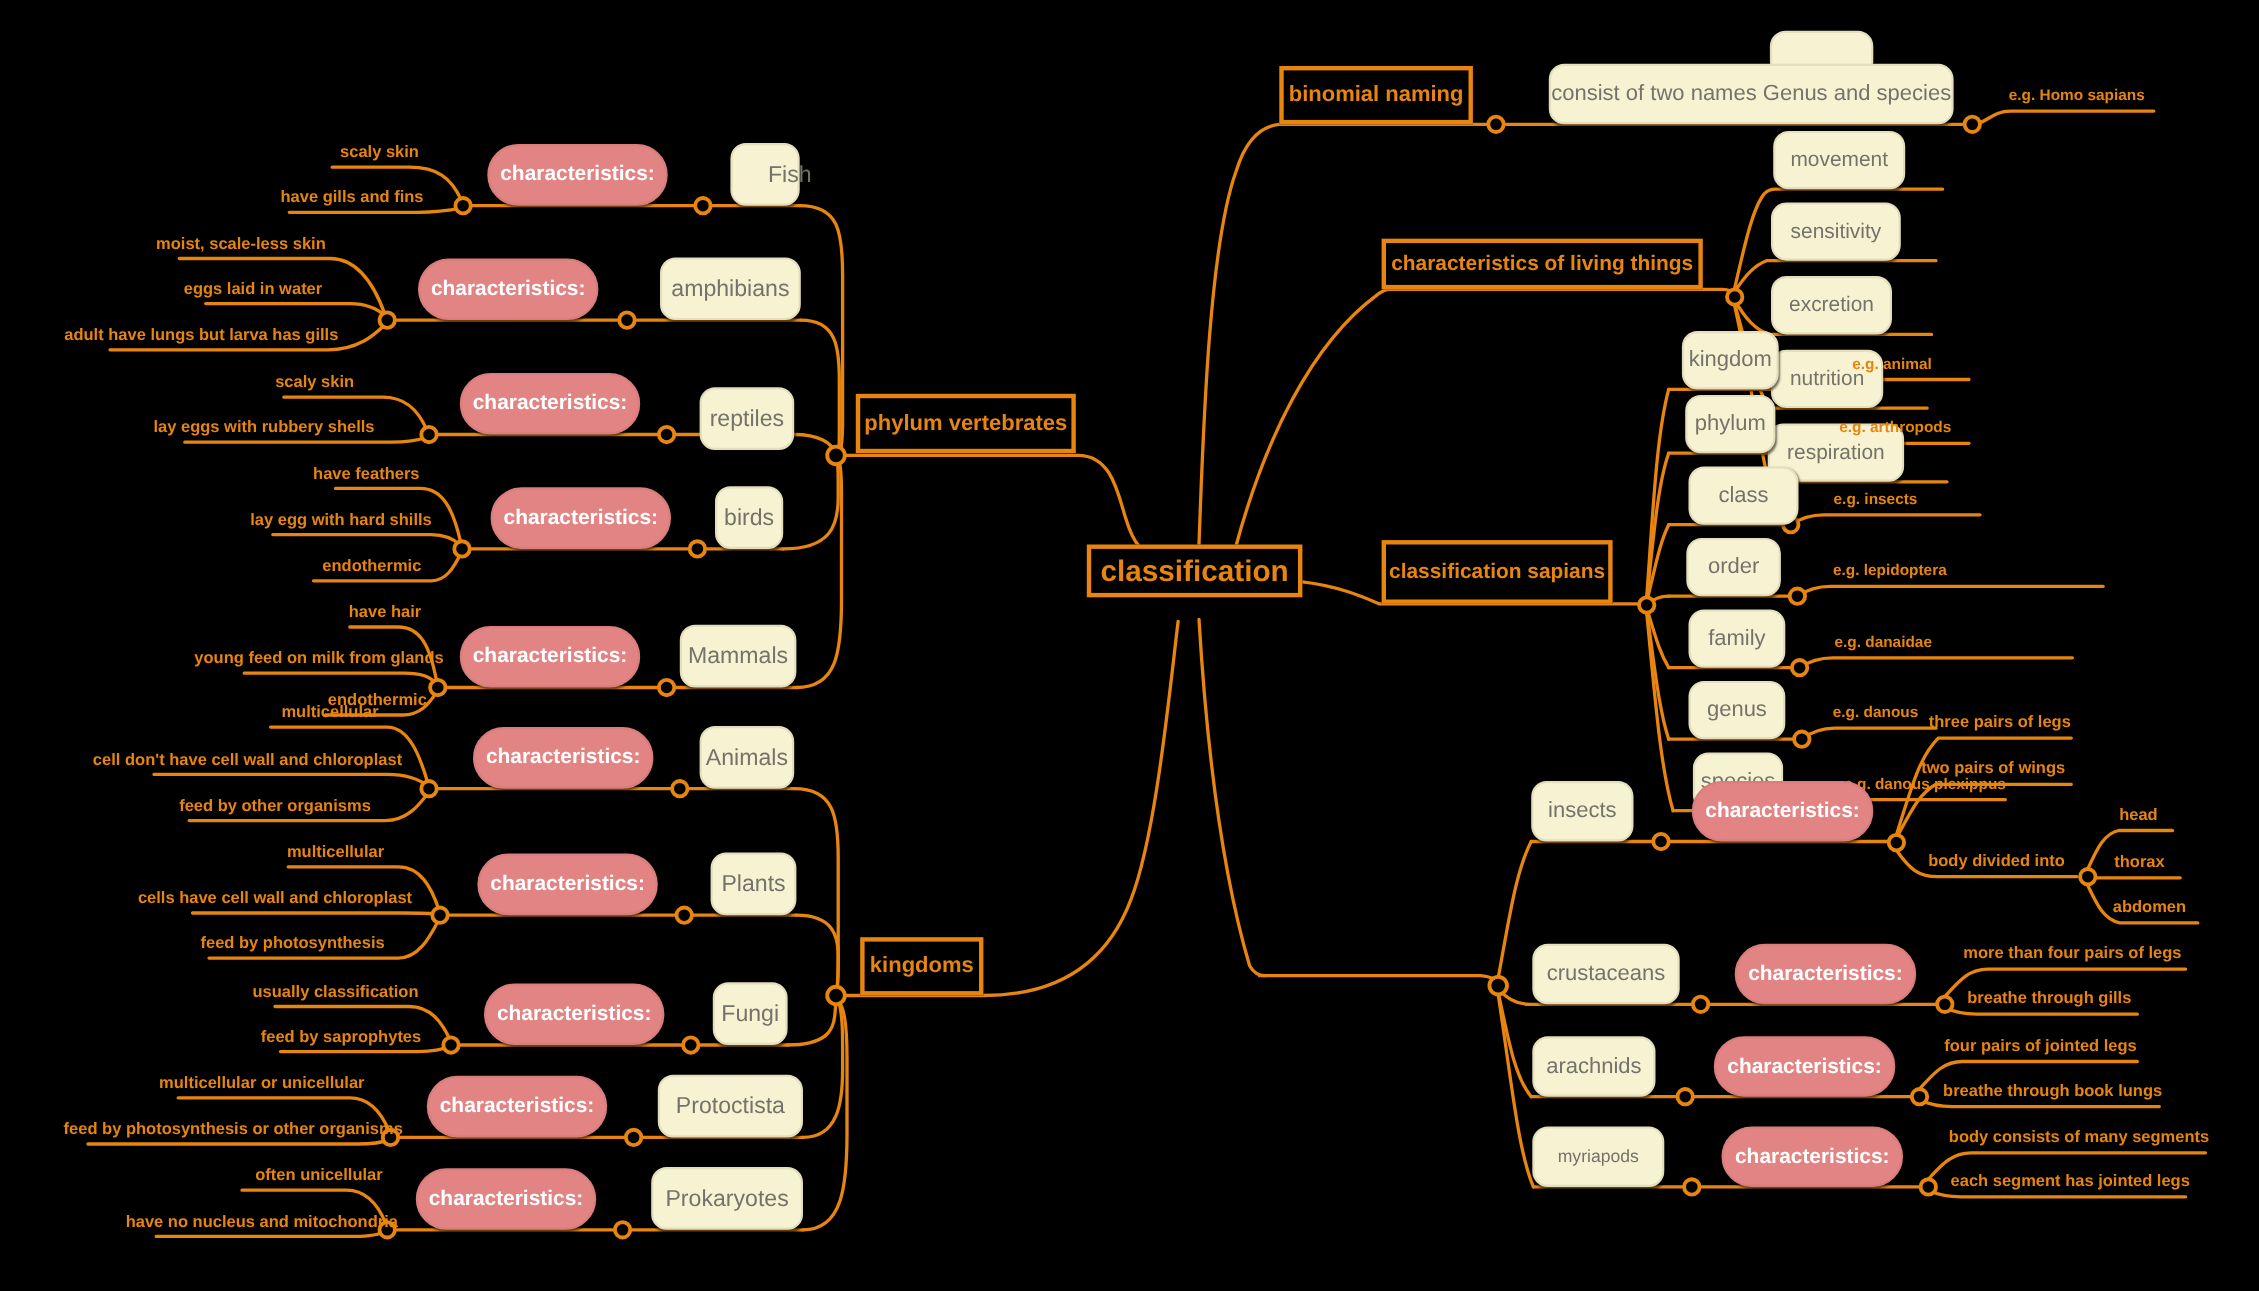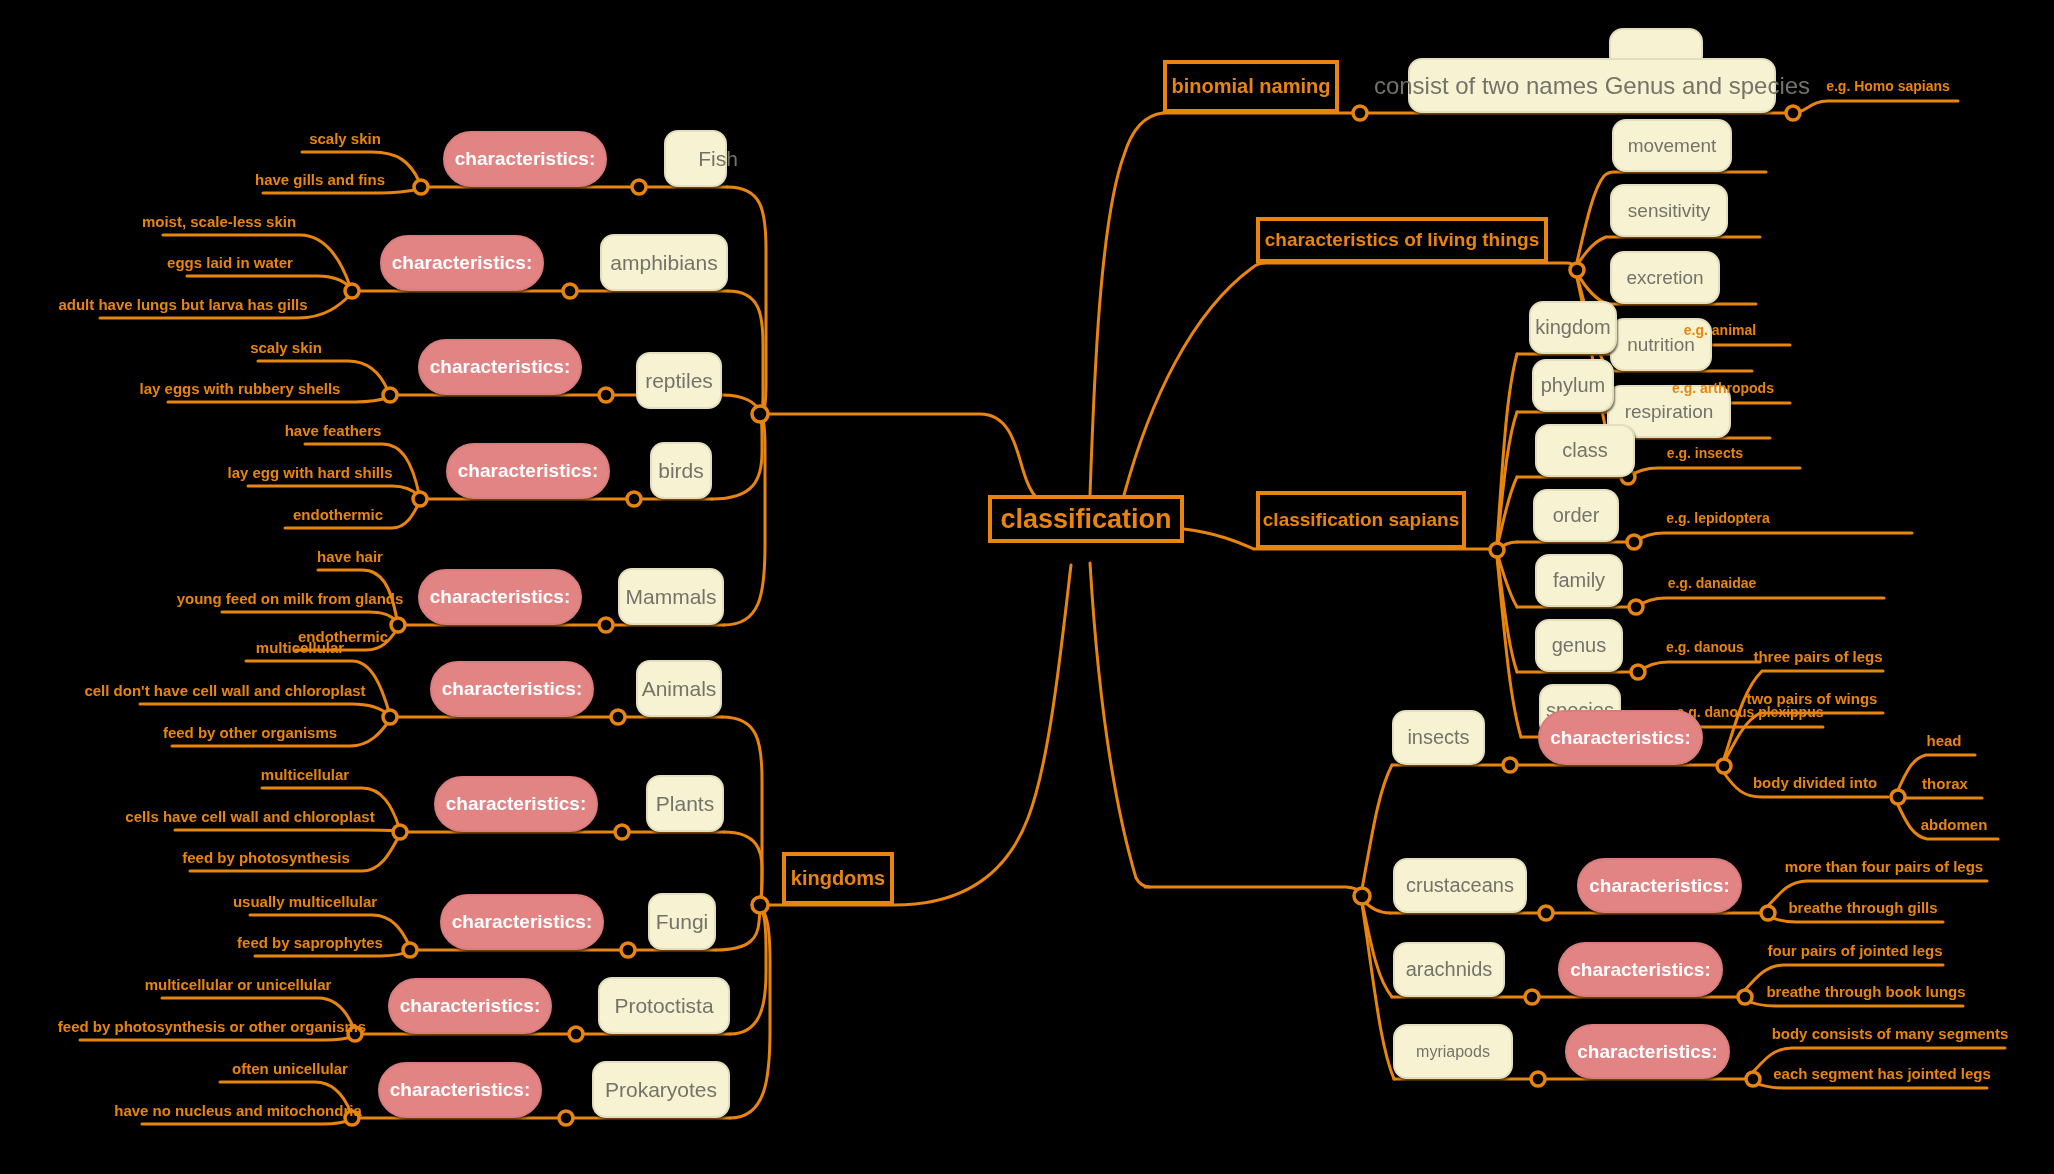--- a/index.html
+++ b/index.html
@@ -207,55 +207,56 @@
 <div class="twig" style="left:338px;top:506px;">endothermic</div>
 <div class="pill" style="left:446px;top:443px;width:164px;height:56px;">characteristics:</div>
 <div class="node" style="left:650px;top:442px;width:62px;height:57px;">birds</div>
 
 <div class="twig" style="left:350px;top:548px;">have hair</div>
 <div class="twig" style="left:290px;top:590px;">young feed on milk from glands</div>
 <div class="twig" style="left:343px;top:628px;">endothermic</div>
 <div class="pill" style="left:418px;top:569px;width:164px;height:56px;">characteristics:</div>
 <div class="node" style="left:618px;top:568px;width:106px;height:57px;">Mammals</div>
 
+<div class="topic" style="left:778px;top:358px;width:200px;height:54px;">phylum vertebrates</div>
 
 <div class="twig" style="left:300px;top:639px;">multicellular</div>
 <div class="twig" style="left:225px;top:682px;">cell don't have cell wall and chloroplast</div>
 <div class="twig" style="left:250px;top:724px;">feed by other organisms</div>
 <div class="pill" style="left:430px;top:661px;width:164px;height:56px;">characteristics:</div>
 <div class="node" style="left:636px;top:660px;width:86px;height:57px;">Animals</div>
 
 <div class="twig" style="left:305px;top:766px;">multicellular</div>
 <div class="twig" style="left:250px;top:808px;">cells have cell wall and chloroplast</div>
 <div class="twig" style="left:266px;top:849px;">feed by photosynthesis</div>
 <div class="pill" style="left:434px;top:776px;width:164px;height:56px;">characteristics:</div>
 <div class="node" style="left:646px;top:775px;width:78px;height:57px;">Plants</div>
 
-<div class="twig" style="left:305px;top:893px;">usually multicellular</div>
+<div class="twig" style="left:305px;top:893px;">usually classification</div>
 <div class="twig" style="left:310px;top:934px;">feed by saprophytes</div>
 <div class="pill" style="left:440px;top:894px;width:164px;height:56px;">characteristics:</div>
 <div class="node" style="left:648px;top:893px;width:68px;height:57px;">Fungi</div>
 
 <div class="twig" style="left:238px;top:976px;">multicellular or unicellular</div>
 <div class="twig" style="left:212px;top:1018px;">feed by photosynthesis or other organisms</div>
 <div class="pill" style="left:388px;top:978px;width:164px;height:56px;">characteristics:</div>
 <div class="node" style="left:598px;top:977px;width:132px;height:57px;">Protoctista</div>
 
 <div class="twig" style="left:290px;top:1060px;">often unicellular</div>
 <div class="twig" style="left:238px;top:1102px;">have no nucleus and mitochondria</div>
 <div class="pill" style="left:378px;top:1062px;width:164px;height:56px;">characteristics:</div>
 <div class="node" style="left:592px;top:1061px;width:138px;height:57px;">Prokaryotes</div>
 
 <div class="topic" style="left:782px;top:852px;width:112px;height:53px;">kingdoms</div>
 
 <div class="topic center" style="left:988px;top:495px;width:196px;height:48px;">classification</div>
 
 <div class="topic" style="left:1163px;top:60px;width:176px;height:53px;">binomial naming</div>
 <div class="node" style="left:1609px;top:28px;width:94px;height:42px;z-index:1;"></div>
-<div class="node" style="left:1408px;top:58px;width:368px;height:55px;font-size:24px;">consist of two names Genus and species</div>
+<div class="node" style="left:1408px;top:58px;width:368px;height:55px;font-size:20px;">consist of two names Genus and species</div>
 <div class="twig eg" style="left:1888px;top:78px;">e.g. Homo sapians</div>
 
 <div class="topic" style="left:1256px;top:217px;width:292px;height:46px;font-size:19px;">characteristics of living things</div>
 <div class="node small" style="left:1612px;top:119px;width:120px;height:53px;">movement</div>
 <div class="node small" style="left:1610px;top:184px;width:118px;height:53px;">sensitivity</div>
 <div class="node small" style="left:1610px;top:251px;width:110px;height:53px;">excretion</div>
 <div class="node small" style="left:1610px;top:318px;width:102px;height:53px;">nutrition</div>
 <div class="node small" style="left:1607px;top:385px;width:124px;height:53px;">respiration</div>
 
 <div class="topic" style="left:1256px;top:491px;width:210px;height:58px;font-size:19px;">classification sapians</div>

